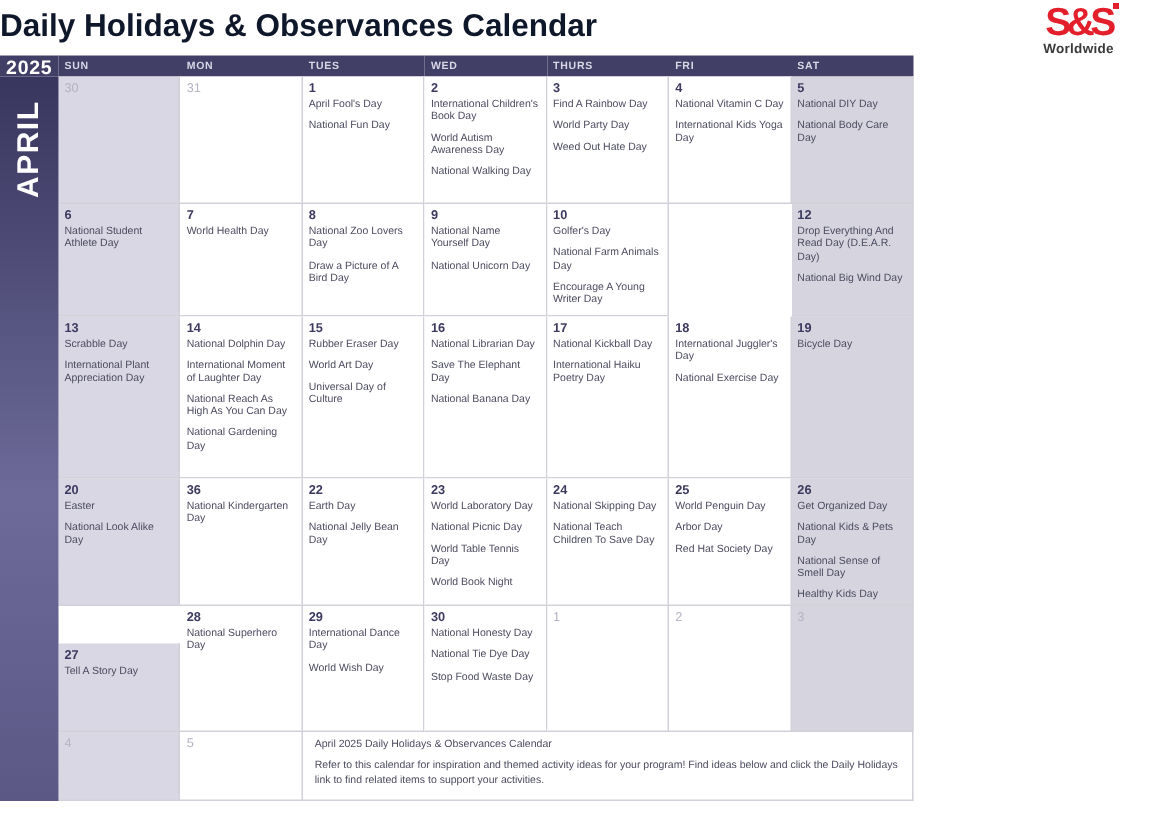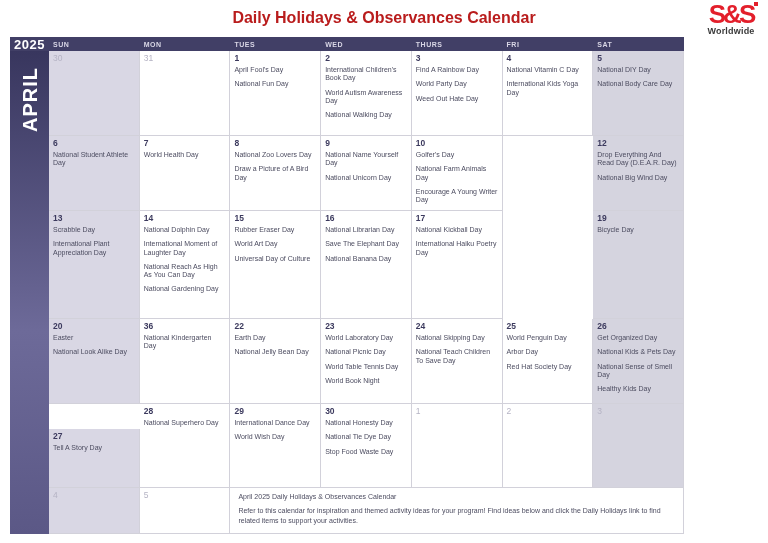--- a/index.html
+++ b/index.html
@@ -3,33 +3,33 @@
 <meta charset="utf-8">
 <style>
   html,body{margin:0;padding:0;}
   body{
     width:768px;height:543px;background:#ffffff;position:relative;overflow:hidden;
     font-family:"Liberation Sans",sans-serif;
     -webkit-font-smoothing:antialiased;
   }
   .titlebar{position:relative;height:37px;width:768px;}
   .page-title{
-    margin:0;text-align:center;line-height:36px;font-size:16px;font-weight:bold;
-    color:#b91c1c;letter-spacing:0;
-  }
-  .logo{position:absolute;top:3px;right:0;text-align:center;line-height:1;width:74px;}
+    margin:0;line-height:36px;font-size:21px;font-weight:bold;
+    color:#0f172a;letter-spacing:0;
+  }
+  .logo{position:absolute;top:3px;right:12px;text-align:center;line-height:1;width:74px;}
   .logo-ss{
     color:var(--logo_red,#e31f2b);font-weight:bold;font-size:26px;letter-spacing:-3px;
     position:relative;display:inline-block;line-height:0.9;
   }
   .logo-reg{position:absolute;top:-1px;right:-5px;width:4px;height:4px;background:var(--logo_red,#e31f2b);}
   .logo-sub{font-size:9px;color:#3a3a3a;font-weight:bold;margin-top:1px;letter-spacing:0.2px;}
 
   .cal{
-    position:absolute;left:10px;top:37px;width:674px;
+    position:absolute;left:0;top:37px;width:609px;
     display:grid;
     grid-template-columns:39px repeat(7,1fr);
     grid-template-rows:14px 85px 75px 108px 85px 84px 46px;
   }
   .y2025{
     grid-row:1;grid-column:1;background:var(--header_bg,#413f66);
     color:#ffffff;font-weight:bold;font-size:13px;
     display:flex;align-items:center;justify-content:center;letter-spacing:0.5px;
   }
   .hcell{
@@ -176,20 +176,25 @@
       <div class="daynum">16</div>
       <div class="holiday">National Librarian Day</div>
       <div class="holiday">Save The Elephant Day</div>
       <div class="holiday">National Banana Day</div>
     </div>
     <div class="cell" style="grid-area: 4 / 6;">
       <div class="daynum">17</div>
       <div class="holiday">National Kickball Day</div>
       <div class="holiday">International Haiku Poetry Day</div>
     </div>
+    <div class="cell" style="grid-area: 4 / 7;">
+      <div class="daynum">18</div>
+      <div class="holiday">International Juggler's Day</div>
+      <div class="holiday">National Exercise Day</div>
+    </div>
     <div class="cell shade-sat" style="grid-area: 4 / 8;">
       <div class="daynum">19</div>
       <div class="holiday">Bicycle Day</div>
     </div>
     <div class="cell shade-sun" style="grid-area: 5 / 2;">
       <div class="daynum">20</div>
       <div class="holiday">Easter</div>
       <div class="holiday">National Look Alike Day</div>
     </div>
     <div class="cell" style="grid-area: 5 / 3;">

